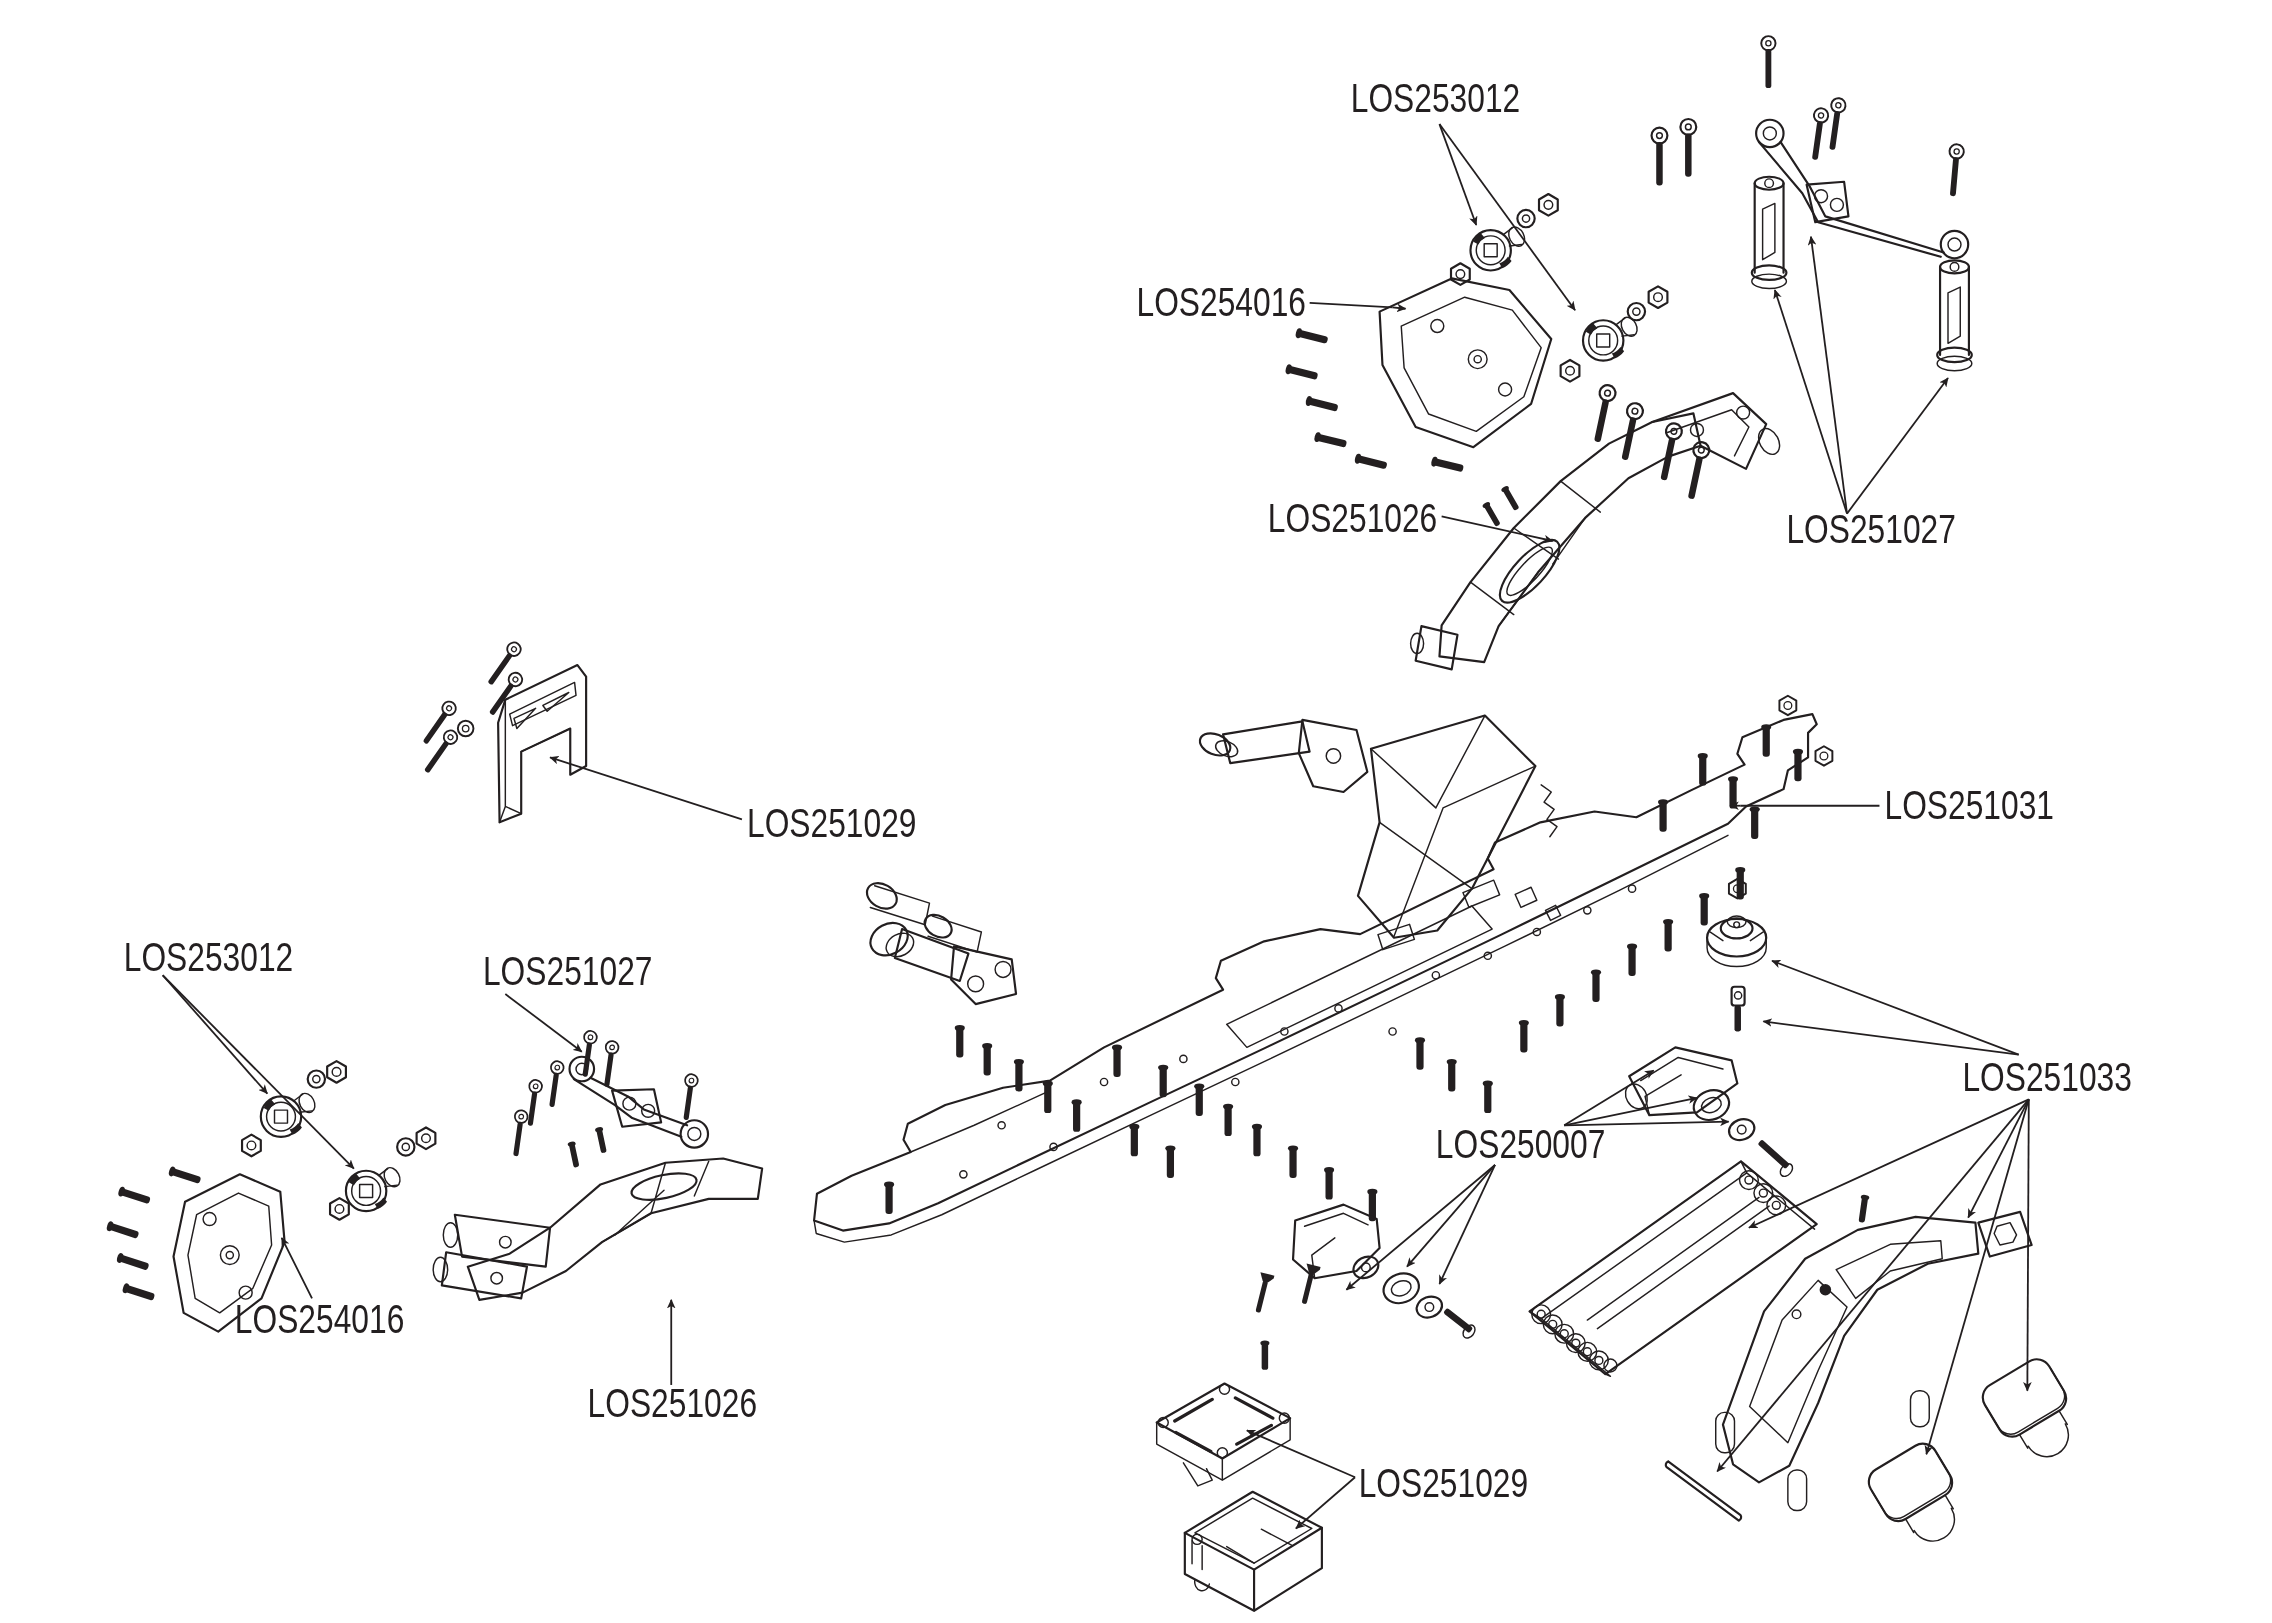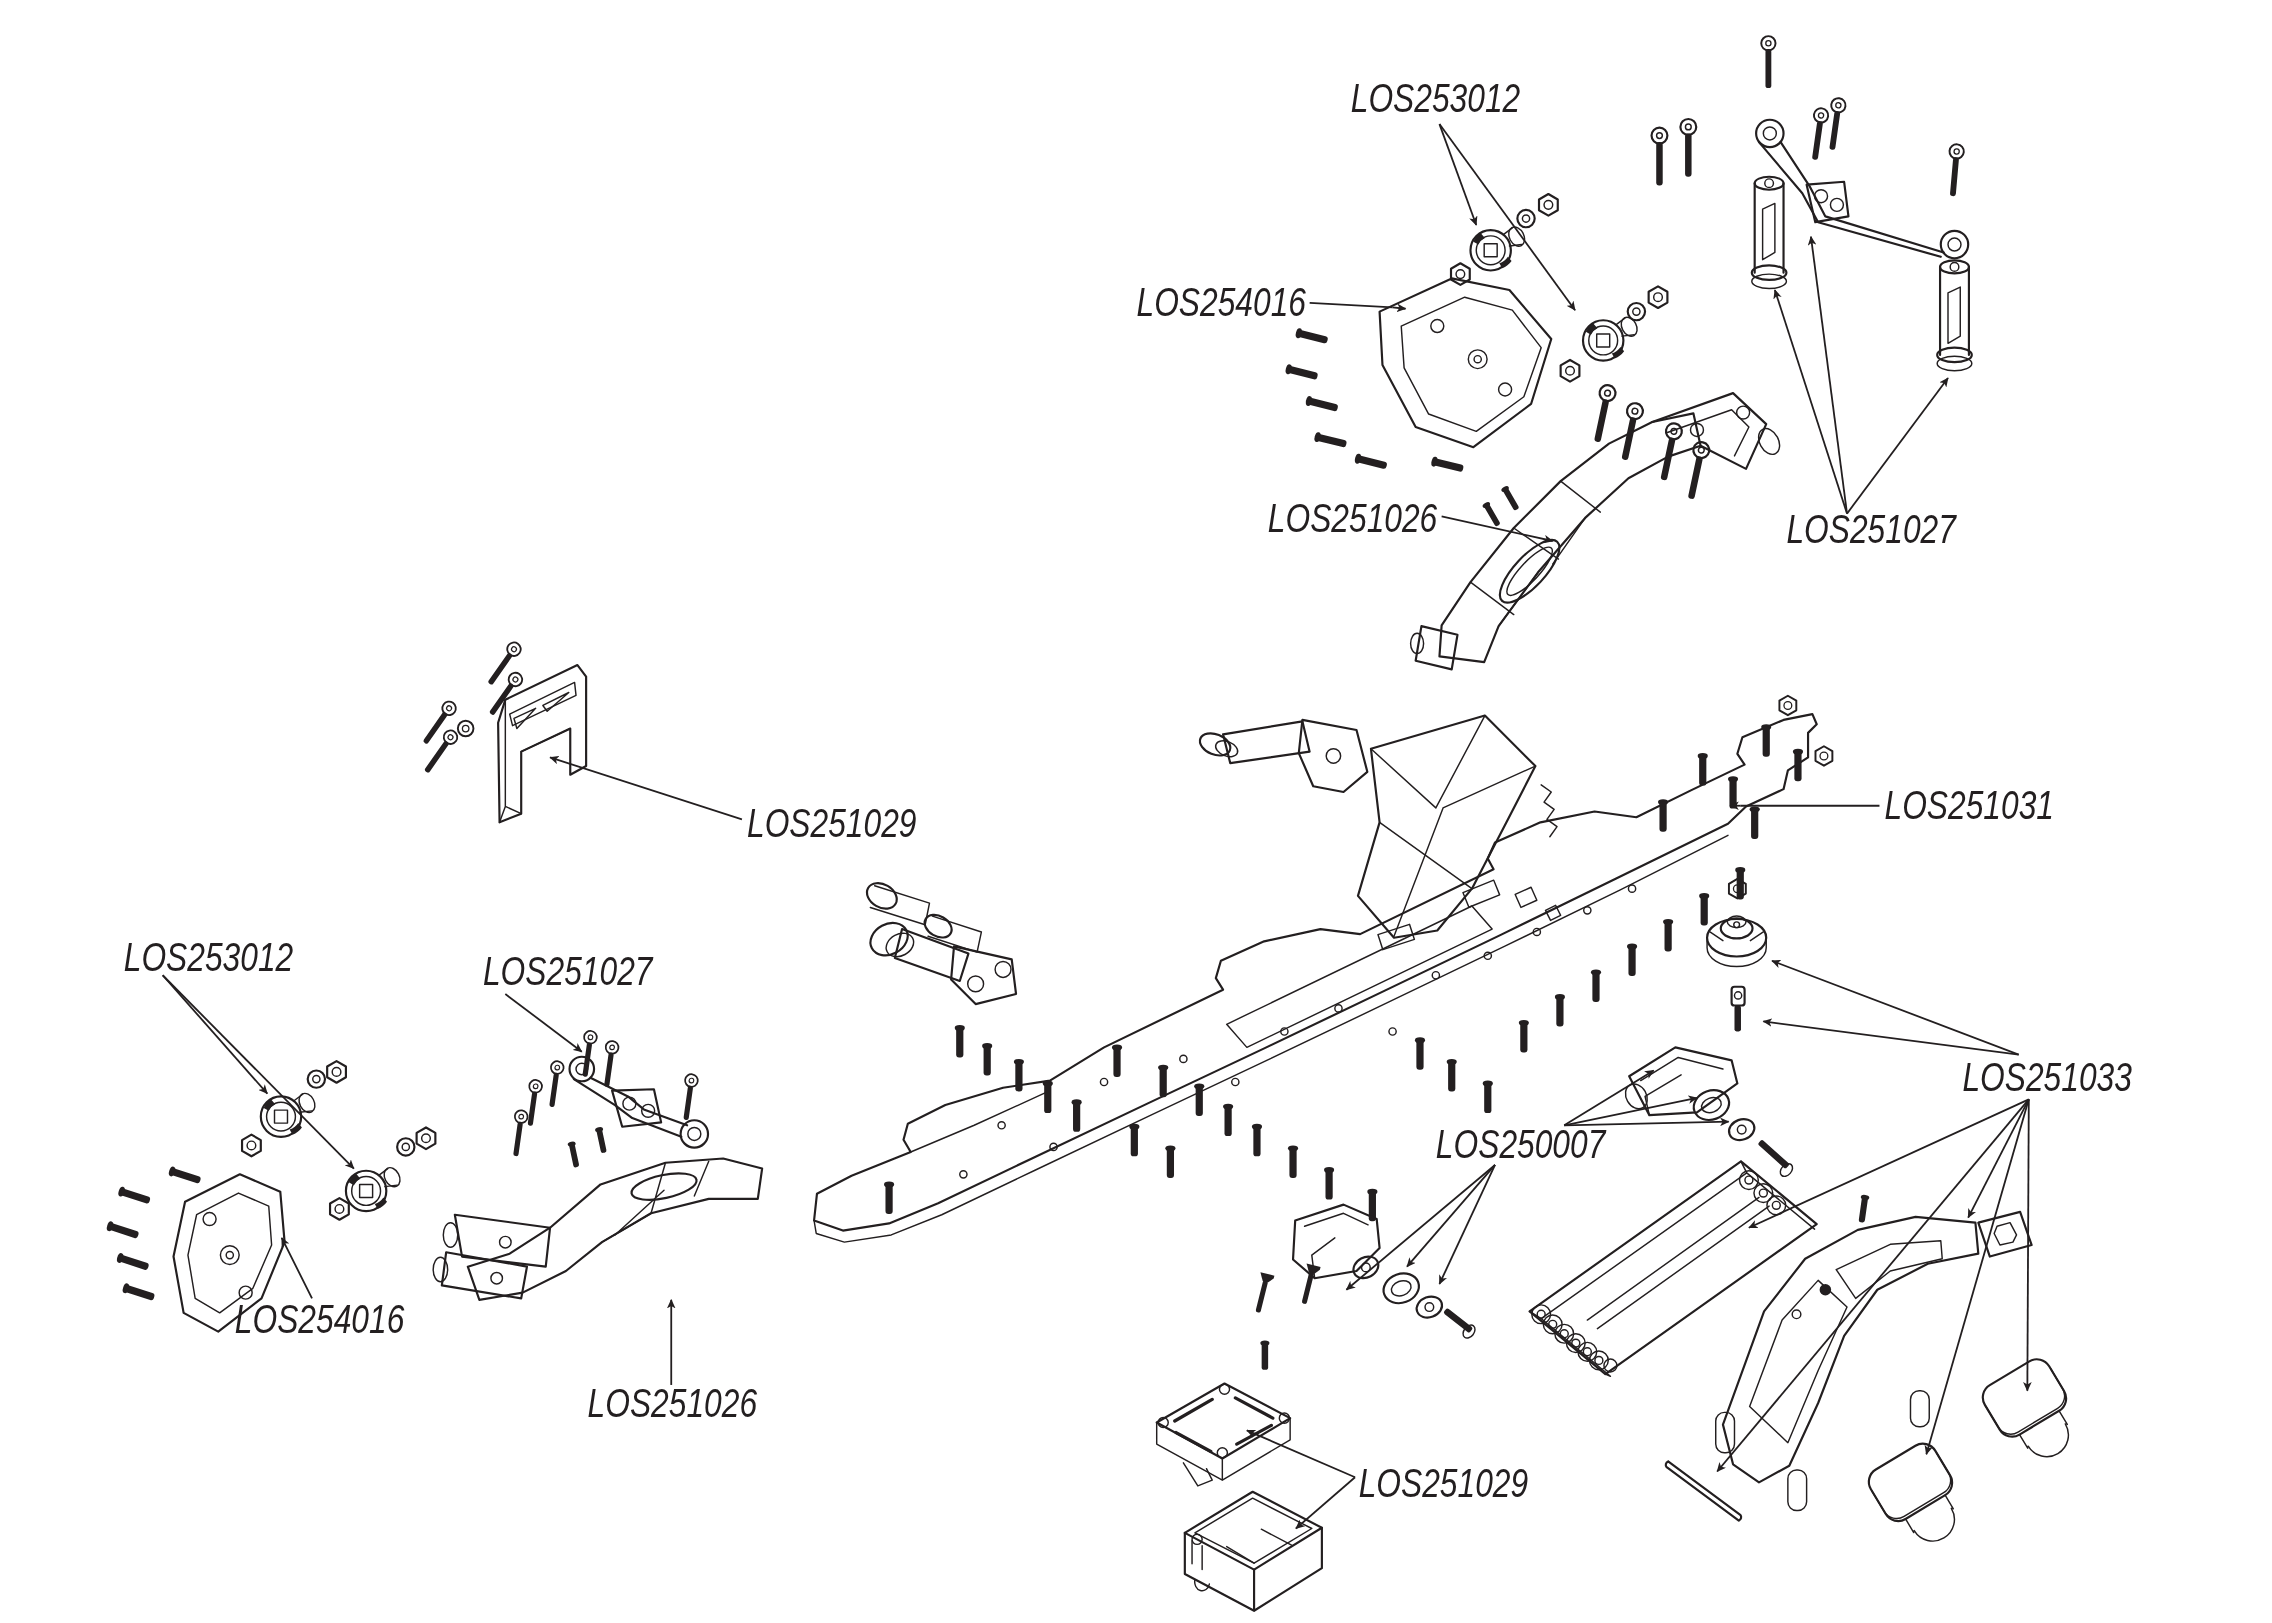--- a/index.html
+++ b/index.html
@@ -1,17 +1,17 @@
 <!DOCTYPE html>
 <html style="--ink: #231f20; --paper: #ffffff;font-size:11.5px"><head>
 <meta charset="utf-8">
 <style>
   :root{ --ink:#231f20; --paper:#ffffff; }
   html,body{margin:0;padding:0;background:var(--paper);}
-  .stage{width:2273px;height:1623px;position:relative;background:var(--paper);font-style:italic;}
+  .stage{width:2273px;height:1623px;position:relative;background:var(--paper);}
   svg{display:block;}
   .ln{fill:none;stroke:var(--ink);stroke-width:3;stroke-linejoin:round;stroke-linecap:round;}
   .thin{stroke-width:2;}
   .thick{stroke-width:4.5;}
   .blk{fill:var(--ink);stroke:none;}
   .ar{fill:none;stroke:var(--ink);stroke-width:2.5;marker-end:url(#ah);}
   .ld{fill:none;stroke:var(--ink);stroke-width:2.5;}
   .lbl{font-family:"Liberation Sans",sans-serif;font-size:56px;fill:var(--ink);}
 </style>
 </head>

